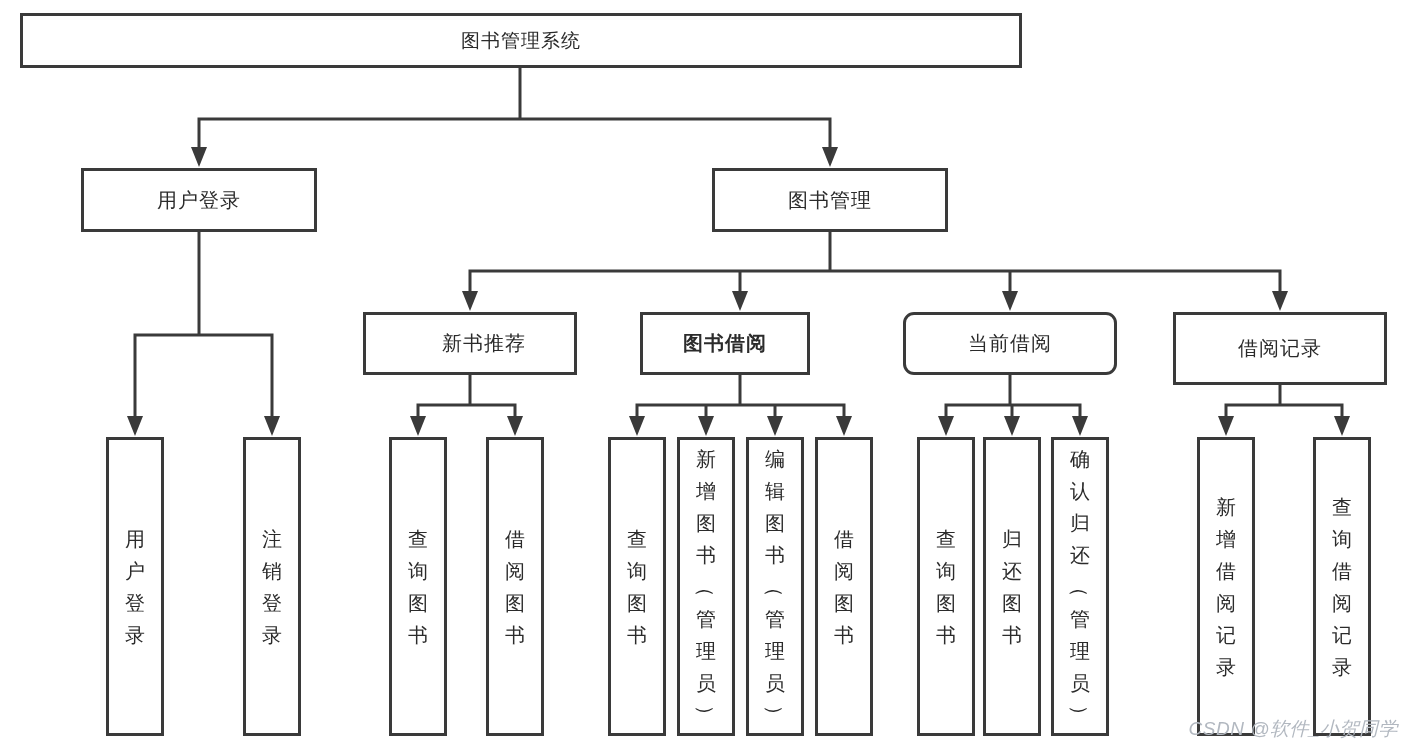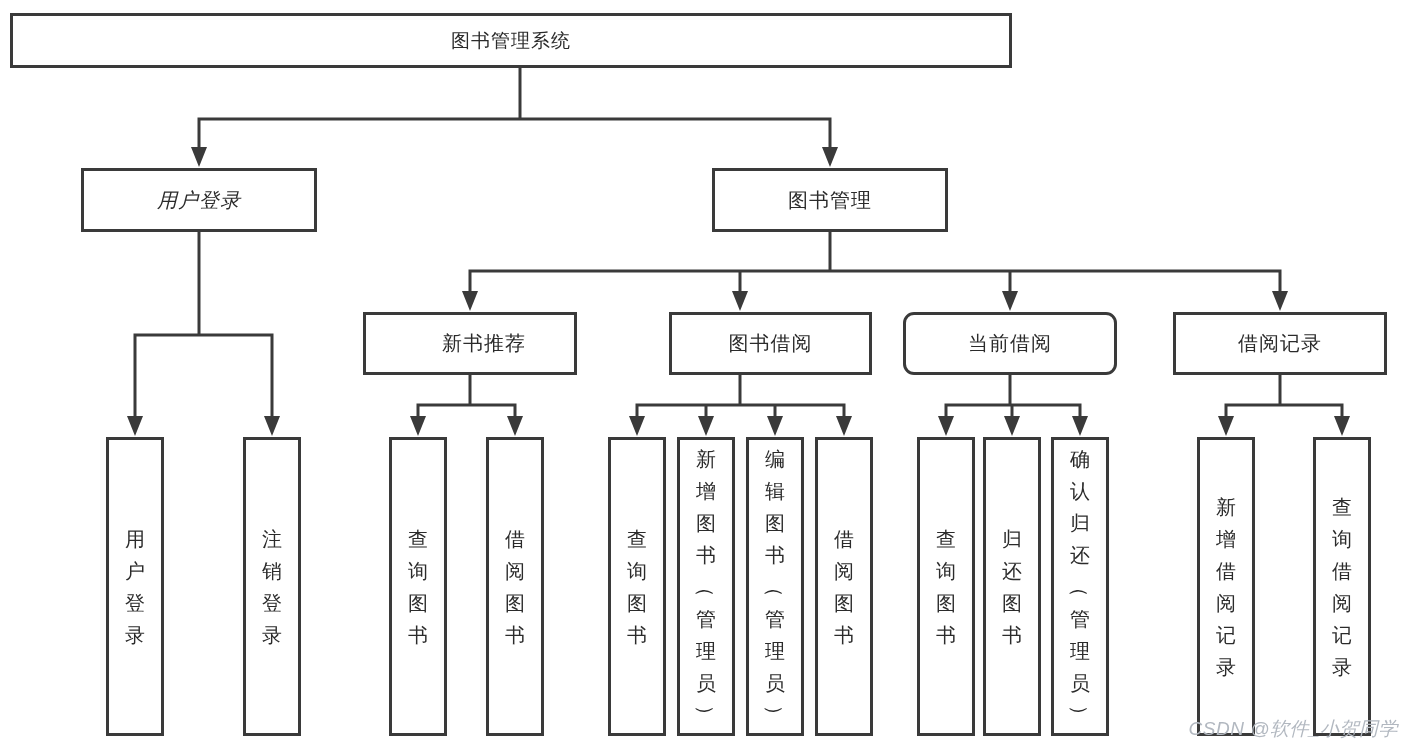--- a/index.html
+++ b/index.html
@@ -103,29 +103,29 @@
       <use href="#arrowhead" x="775" y="436"></use>
       <use href="#arrowhead" x="844" y="436"></use>
       <use href="#arrowhead" x="946" y="436"></use>
       <use href="#arrowhead" x="1012" y="436"></use>
       <use href="#arrowhead" x="1080" y="436"></use>
       <use href="#arrowhead" x="1226" y="436"></use>
       <use href="#arrowhead" x="1342" y="436"></use>
     </g>
   </svg>
 
-  <div class="box hlabel" style="left:10px; top:13px; width:1002px; height:55px; font-size:19px;">图书管理系统</div>
-
-  <div class="box hlabel" style="left:81px; top:168px; width:236px; height:64px;font-style:italic;">用户登录</div>
+  <div class="box hlabel" style="left:20px; top:13px; width:1002px; height:55px; font-size:19px;">图书管理系统</div>
+
+  <div class="box hlabel" style="left:81px; top:168px; width:236px; height:64px;">用户登录</div>
   <div class="box hlabel" style="left:712px; top:168px; width:236px; height:64px;text-align:right;">图书管理</div>
 
   <div class="box hlabel" style="left:363px; top:312px; width:214px; height:63px;padding-left:28px;">新书推荐</div>
-  <div class="box hlabel" style="left:669px; top:312px; width:203px; height:63px;">图书借阅</div>
+  <div class="box hlabel" style="left:640px; top:312px; width:170px; height:63px;font-weight:bold;">图书借阅</div>
   <div class="box hlabel" style="left:903px; top:312px; width:214px; height:63px;border-radius:11px;">当前借阅</div>
-  <div class="box hlabel" style="left:1173px; top:312px; width:214px; height:63px;">借阅记录</div>
+  <div class="box hlabel" style="left:1173px; top:312px; width:214px; height:73px;">借阅记录</div>
 
   <div class="box vbox" style="left:106px; top:437px; width:58px; height:299px;">
       <span>用</span>
       <span>户</span>
       <span>登</span>
       <span>录</span>
     </div>
   <div class="box vbox" style="left:243px; top:437px; width:58px; height:299px;">
       <span>注</span>
       <span>销</span>

